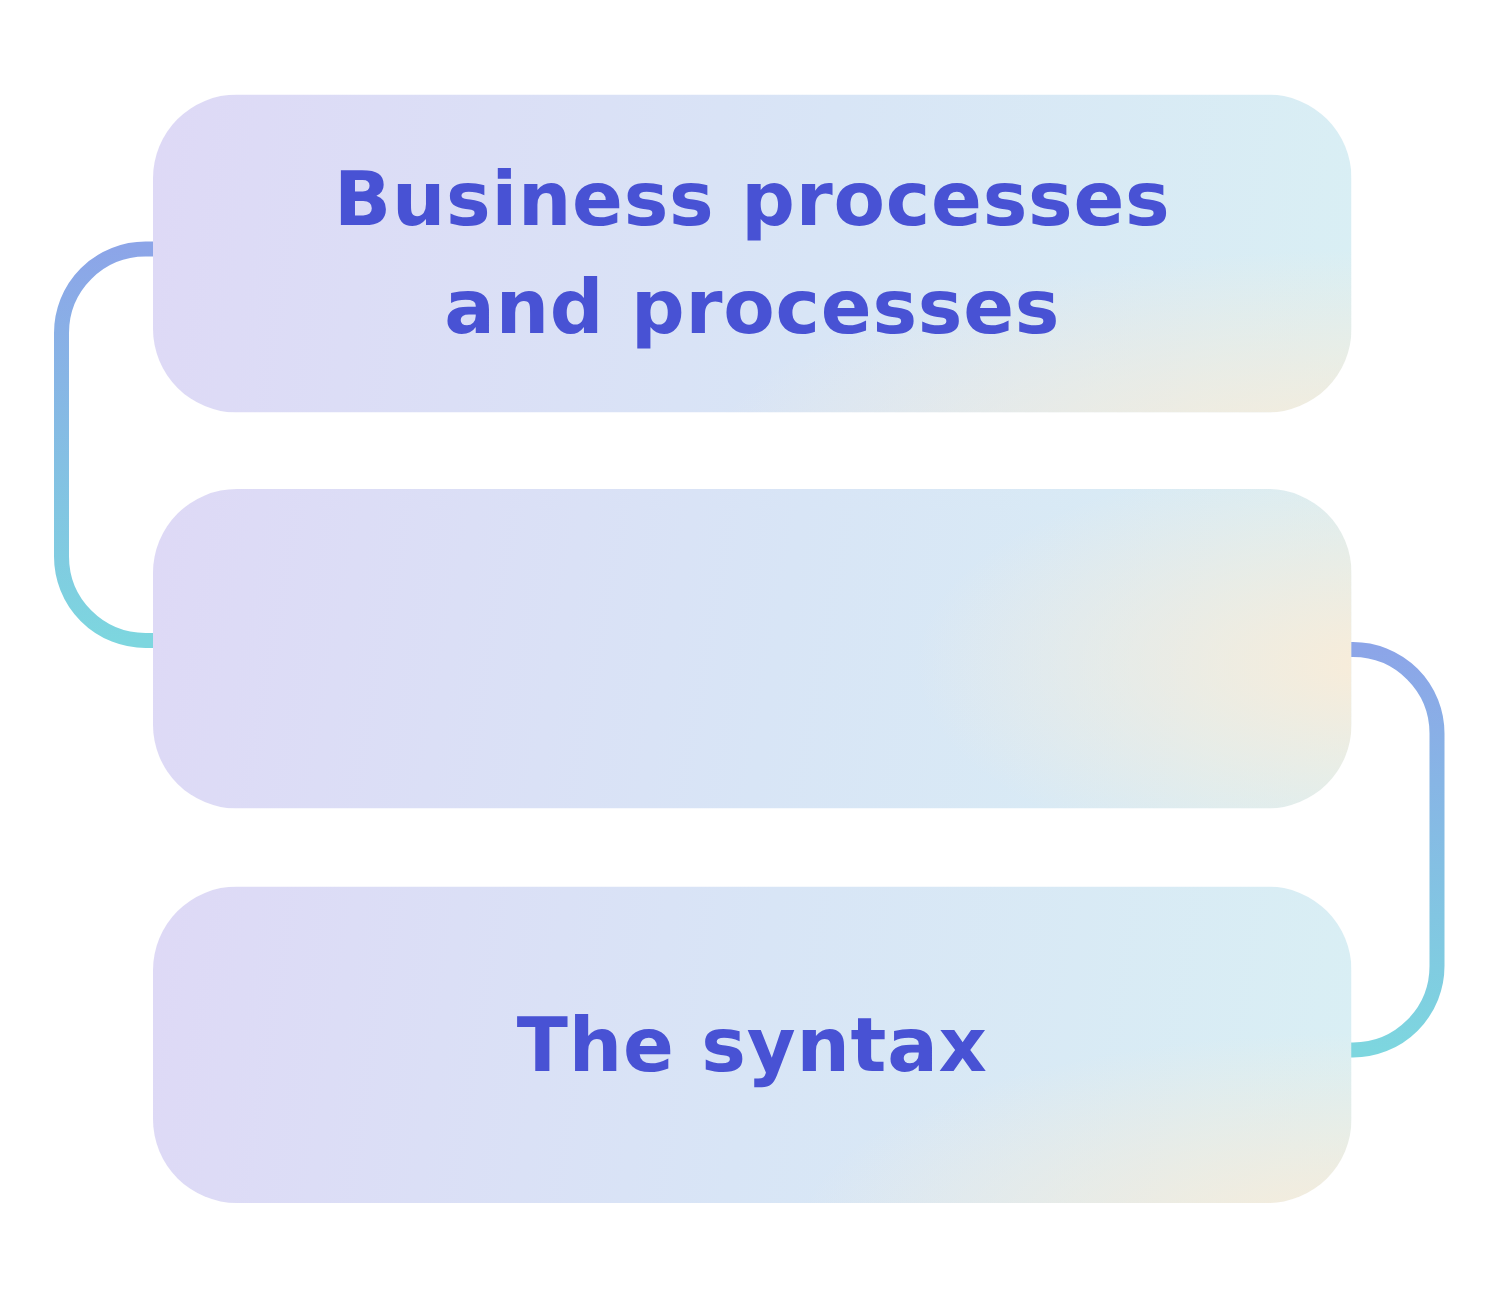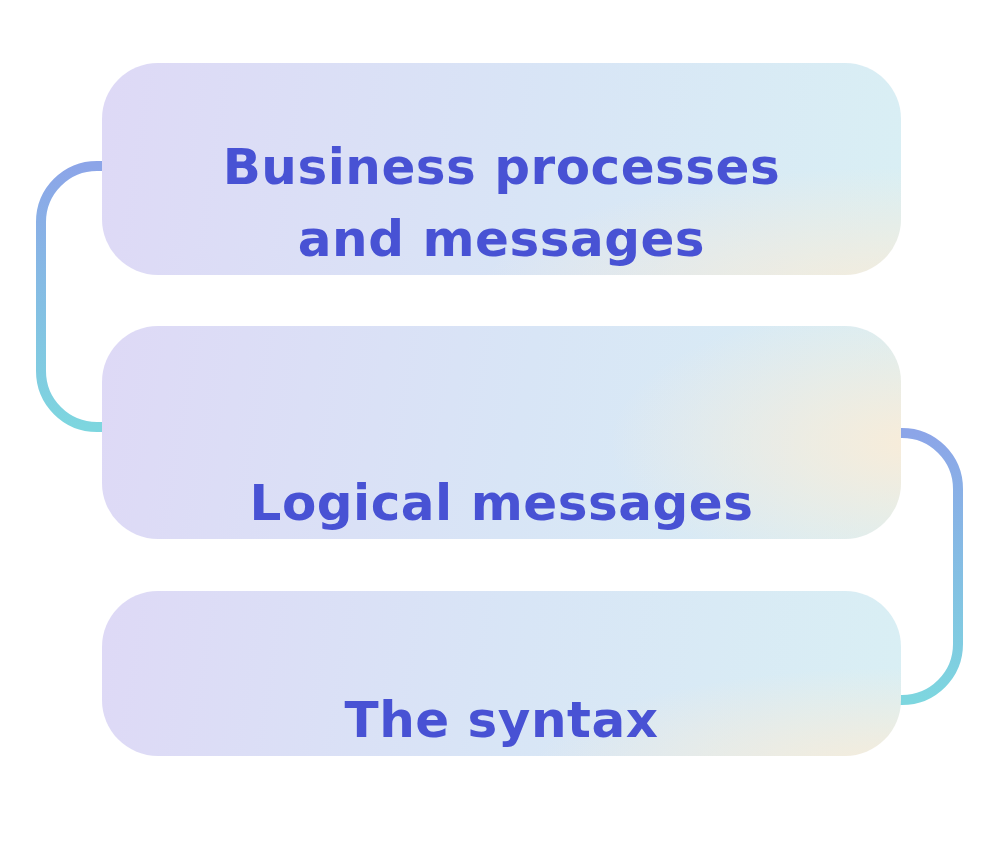--- a/index.html
+++ b/index.html
@@ -29,21 +29,21 @@
     inset: 0;
     z-index: 0;
   }
   .box {
     position: absolute;
     left: 102px;
     width: 799px;
     border-radius: 56px;
     z-index: 1;
     display: flex;
-    align-items: flex-end;
+    align-items: center;
     justify-content: center;
     text-align: center;
   }
   .box-label {
     color: var(--text);
     font-size: 50px;
     font-weight: 700;
     line-height: 72px;
     letter-spacing: 0.5px;
   }
@@ -59,21 +59,21 @@
   }
   .box-2 {
     top: 326px;
     height: 213px;
     background:
       radial-gradient(70% 120% at 102% 55%, var(--box-cream) 0%, rgba(248,236,217,0) 55%),
       linear-gradient(100deg, var(--box-lavender) 0%, var(--box-blue) 52%, var(--box-cyan) 100%);
   }
   .box-3 {
     top: 591px;
-    height: 165px;
+    height: 211px;
     background:
       radial-gradient(80% 110% at 100% 110%, var(--box-cream) 0%, rgba(248,236,217,0) 58%),
       linear-gradient(99deg, var(--box-lavender) 0%, var(--box-blue) 50%, var(--box-cyan) 100%);
   }
 </style>
 </head>
 <body>
 
 <div class="canvas">
 
@@ -88,27 +88,26 @@
         <stop offset="1" style="stop-color: var(--connector-bottom);"></stop>
       </linearGradient>
     </defs>
     <path d="M 108 166 H 97 A 56 56 0 0 0 41 222 V 371 A 56 56 0 0 0 97 427 H 108" fill="none" stroke="url(#gradLeft)" stroke-width="10"></path>
     <path d="M 895 433 H 902 A 56 56 0 0 1 958 489 V 644 A 56 56 0 0 1 902 700 H 895" fill="none" stroke="url(#gradRight)" stroke-width="10"></path>
   </svg>
 
   <div class="box box-1">
     <div class="box-label">
       <span class="line">Business processes</span>
-      <span class="line">and messages</span>
+      <span class="line">and processes</span>
     </div>
   </div>
 
   <div class="box box-2">
     <div class="box-label">
-      <span class="line">Logical messages</span>
     </div>
   </div>
 
   <div class="box box-3">
     <div class="box-label">
       <span class="line">The syntax</span>
 
     </div>
   </div>
 

